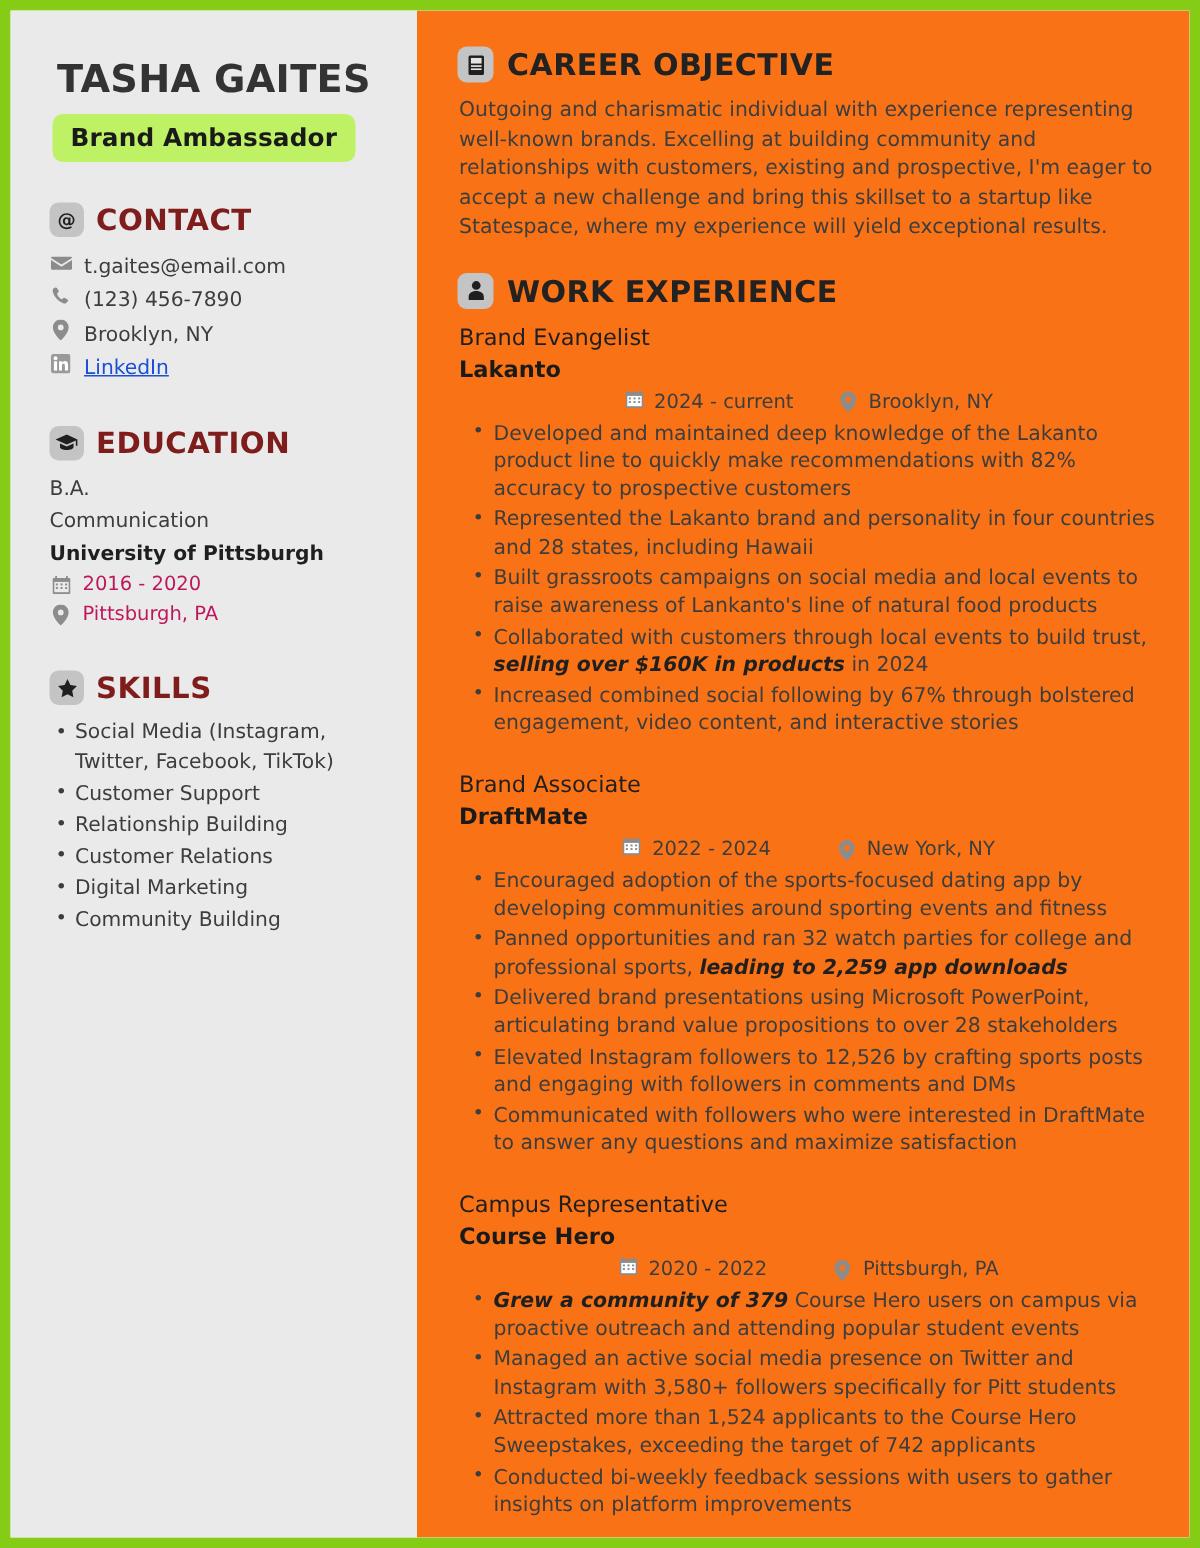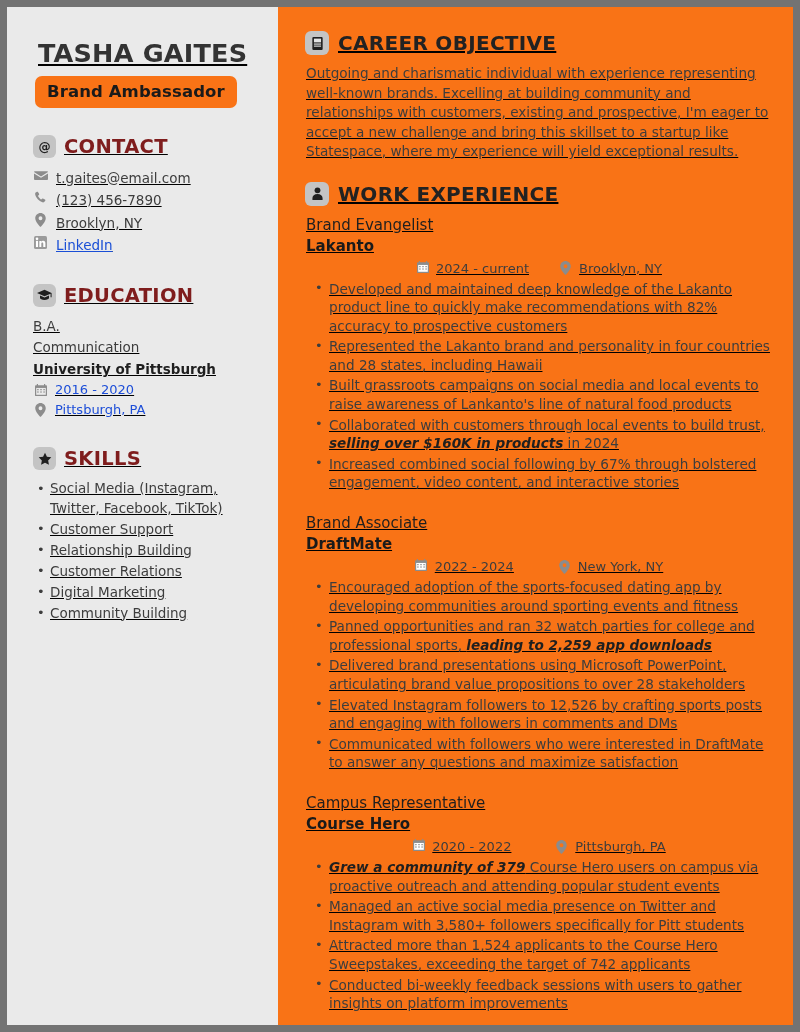--- a/index.html
+++ b/index.html
@@ -9,45 +9,44 @@
   }
   body {
     font-family: "DejaVu Sans", sans-serif;
   }
   .page {
     position: relative;
     width: 800px;
     height: 1032px;
     box-sizing: border-box;
     background: #ffffff;
-    border: 7px solid #737373;
+    border: 7px solid #84cc16;
     overflow: hidden;
     display: flex;
-    text-decoration: underline;
   }
   
   .sidebar {
     width: 271px;
     background: #eaeaea;
     box-sizing: border-box;
     padding: 24px 22px 10px 26px;
     flex: 0 0 271px;
   }
   .full-name {
     font-family: "DejaVu Sans", sans-serif;
     font-size: 25.5px;
     font-weight: bold;
     letter-spacing: 0.2px;
     color: #333333;
     margin: 7px 0 0 5px;
     white-space: nowrap;
   }
   .title-pill {
     display: inline-block;
-    background: #f97316;
+    background: #bef264;
     color: #1a1a1a;
     font-size: 16.5px;
     font-weight: bold;
     border-radius: 7px;
     padding: 6px 12px 7px 12px;
     margin: 8px 0 0 2px;
     letter-spacing: 0.1px;
   }
   .side-section {
     margin-top: 27px;
@@ -102,21 +101,21 @@
     text-decoration: underline;
     font-size: 13.5px;
   }
   .edu-line { font-size: 13.5px; color: #3d3d3d; line-height: 21px; }
   .edu-school { font-size: 13.5px; color: #1f1f1f; font-weight: bold; line-height: 22px; }
   .edu-meta {
     display: flex;
     align-items: center;
     gap: 7px;
     font-size: 13px;
-    color: #1d4ed8;
+    color: #be185d;
     line-height: 20px;
   }
   .skills-list {
     margin: 2px 0 0 0;
     padding-left: 17px;
     list-style: none;
   }
   .skills-list li {
     font-size: 13.5px;
     color: #3d3d3d;

